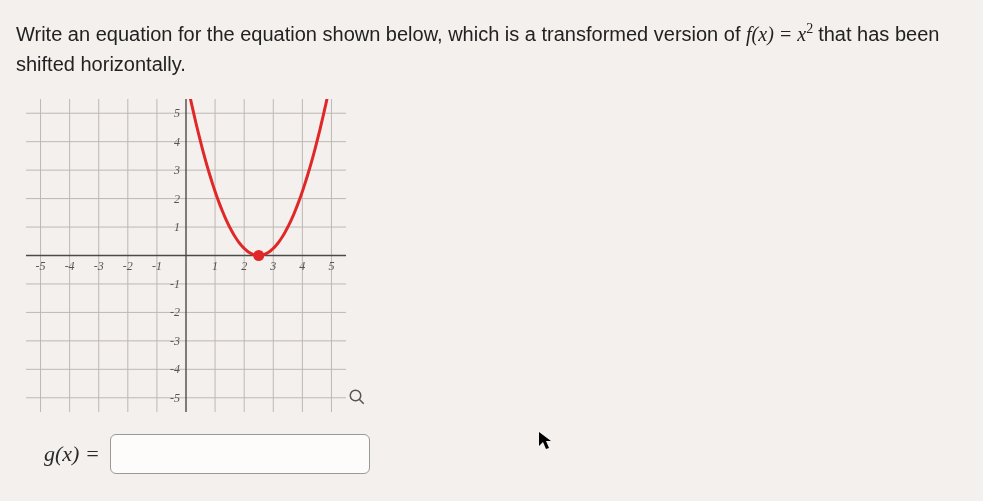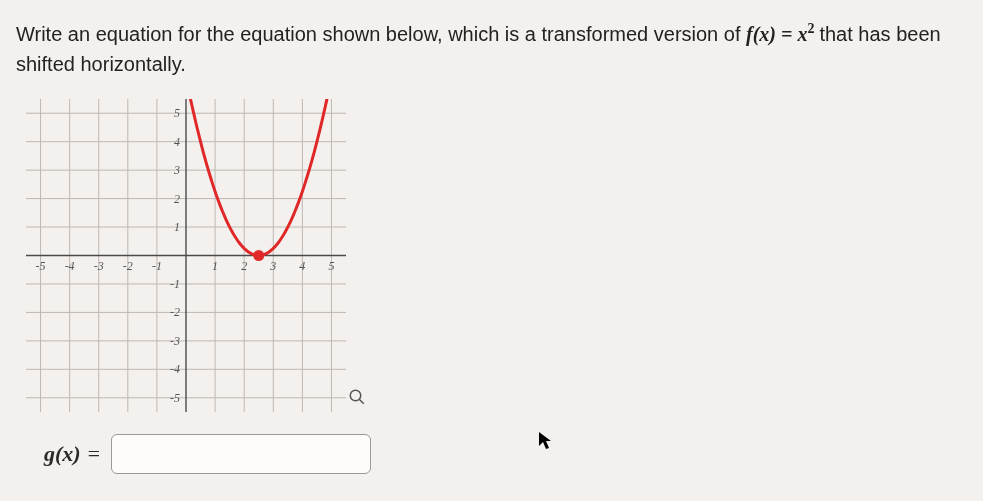--- a/index.html
+++ b/index.html
@@ -12,21 +12,21 @@
     padding: 18px 16px;
     position: relative;
   }
   .question {
     font-size: 20px;
     line-height: 1.5;
     margin-bottom: 20px;
     font-family: Verdana, Geneva, sans-serif;
     color: #222;
   }
-  .math { font-family: 'Times New Roman', serif; font-style: italic; font-weight: bold; }
+  .math { font-family: 'Times New Roman', serif; font-style: italic; }
   .math sup { font-size: 0.7em; vertical-align: super; font-style: normal;}
   .chart-wrap {
     position: relative;
     width: 338px;
     height: 313px;
     margin-left: 10px;
   }
   .magnify {
     position: absolute;
     right: -2px;

